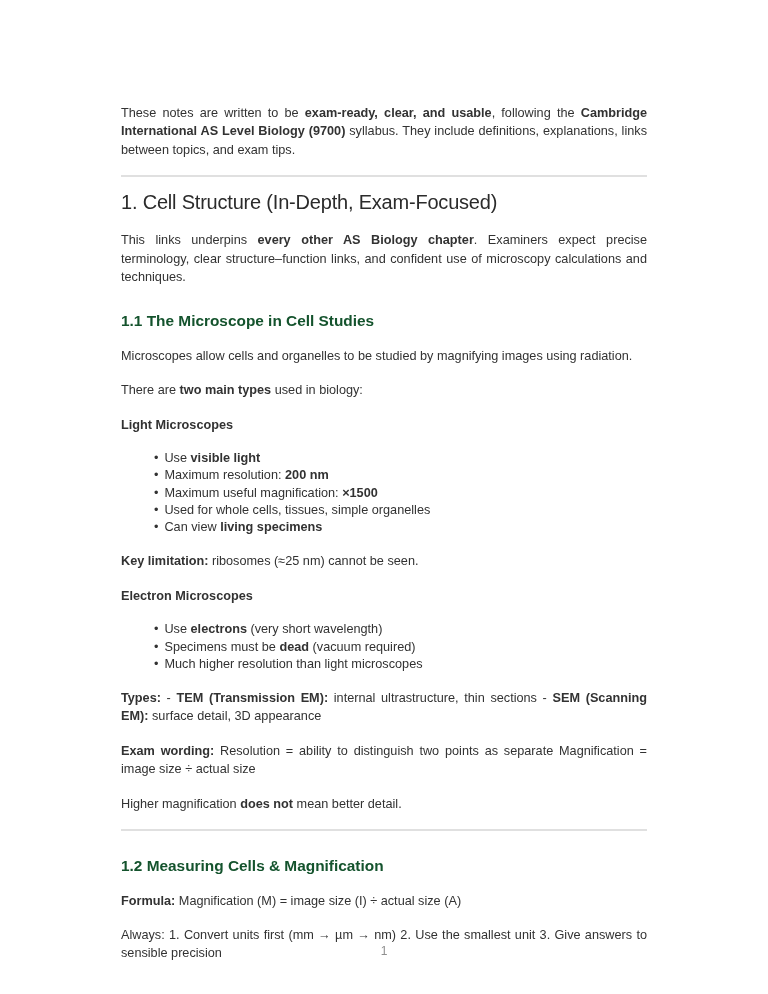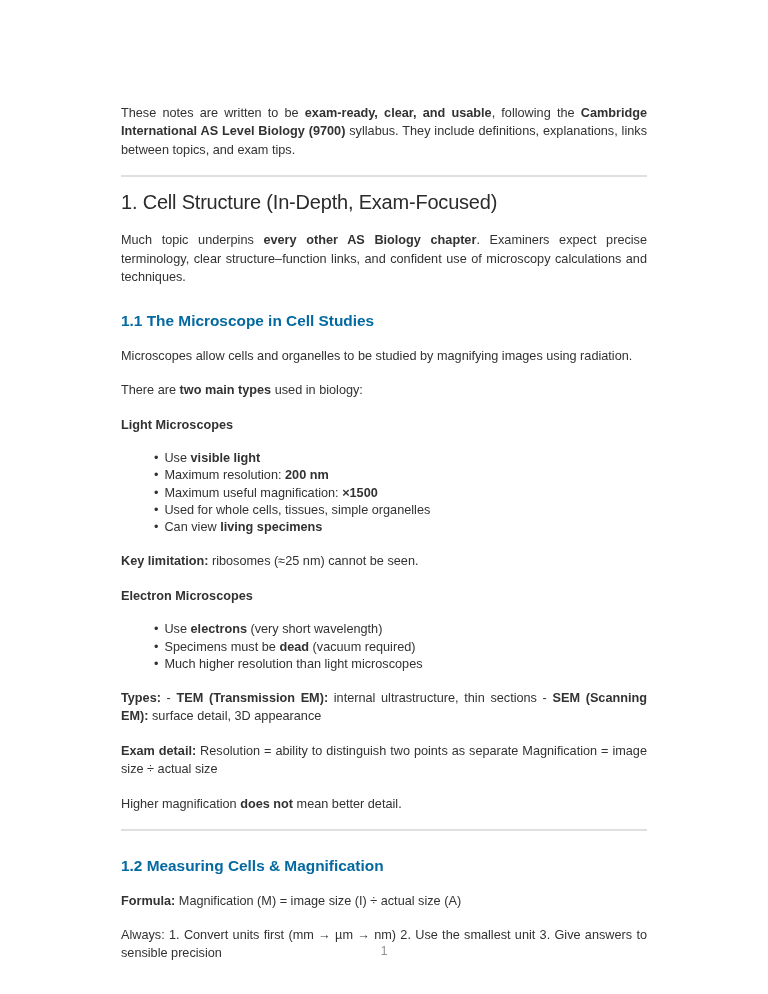--- a/index.html
+++ b/index.html
@@ -34,21 +34,21 @@
     font-size: 20px;
     line-height: 1.15;
     letter-spacing: -0.2px;
     color: #2b2b2b;
     margin: 9px 0 17px 0;
     font-weight: 400;
   }
   .content h2 {
     font-size: 15.4px;
     line-height: 1.2;
-    color: #0369a1;
+    color: #14532d;
     margin: 26px 0 15px 0;
     font-weight: 700;
   }
   .content hr {
     border: none;
     height: 2px;
     background: #e0e0e0;
     margin: 14px 0;
   }
   .content ul {
@@ -76,41 +76,41 @@
   }
 </style>
 </head>
 <body>
 
 <div class="page">
   <div class="content">
       <p class="justify"><span>These notes are written to be </span><strong>exam-ready, clear, and usable</strong><span>, following the </span><strong>Cambridge International AS Level Biology (9700)</strong><span> syllabus. They include definitions, explanations, links between topics, and exam tips.</span></p>
       <hr>
       <h1><span>1. Cell Structure (In-Depth, Exam-Focused)</span></h1>
-      <p class="justify"><span>Much topic underpins </span><strong>every other AS Biology chapter</strong><span>. Examiners expect precise terminology, clear structure–function links, and confident use of microscopy calculations and techniques.</span></p>
+      <p class="justify"><span>This links underpins </span><strong>every other AS Biology chapter</strong><span>. Examiners expect precise terminology, clear structure–function links, and confident use of microscopy calculations and techniques.</span></p>
       <h2><span>1.1 The Microscope in Cell Studies</span></h2>
       <p><span>Microscopes allow cells and organelles to be studied by magnifying images using radiation.</span></p>
       <p><span>There are </span><strong>two main types</strong><span> used in biology:</span></p>
       <p><strong>Light Microscopes</strong></p>
       <ul>
         <li><span>Use </span><strong>visible light</strong></li>
         <li><span>Maximum resolution: </span><strong>200 nm</strong></li>
         <li><span>Maximum useful magnification: </span><strong>×1500</strong></li>
         <li><span>Used for whole cells, tissues, simple organelles</span></li>
         <li><span>Can view </span><strong>living specimens</strong></li>
       </ul>
       <p><strong>Key limitation:</strong><span> ribosomes (≈25 nm) cannot be seen.</span></p>
       <p><strong>Electron Microscopes</strong></p>
       <ul>
         <li><span>Use </span><strong>electrons</strong><span> (very short wavelength)</span></li>
         <li><span>Specimens must be </span><strong>dead</strong><span> (vacuum required)</span></li>
         <li><span>Much higher resolution than light microscopes</span></li>
       </ul>
       <p class="justify"><strong>Types:</strong><span> - </span><strong>TEM (Transmission EM):</strong><span> internal ultrastructure, thin sections - </span><strong>SEM (Scanning EM):</strong><span> surface detail, 3D appearance</span></p>
-      <p class="justify"><strong>Exam detail:</strong><span> Resolution = ability to distinguish two points as separate Magnification = image size ÷ actual size</span></p>
+      <p class="justify"><strong>Exam wording:</strong><span> Resolution = ability to distinguish two points as separate Magnification = image size ÷ actual size</span></p>
       <p><span>Higher magnification </span><strong>does not</strong><span> mean better detail.</span></p>
       <hr>
       <h2><span>1.2 Measuring Cells &amp; Magnification</span></h2>
       <p><strong>Formula:</strong><span> Magnification (M) = image size (I) ÷ actual size (A)</span></p>
       <p class="justify"><span>Always: 1. Convert units first (mm → µm → nm) 2. Use the smallest unit 3. Give answers to sensible precision</span></p>
     </div>
   <div class="footer">
     <span>1</span>
   </div>
 </div>

